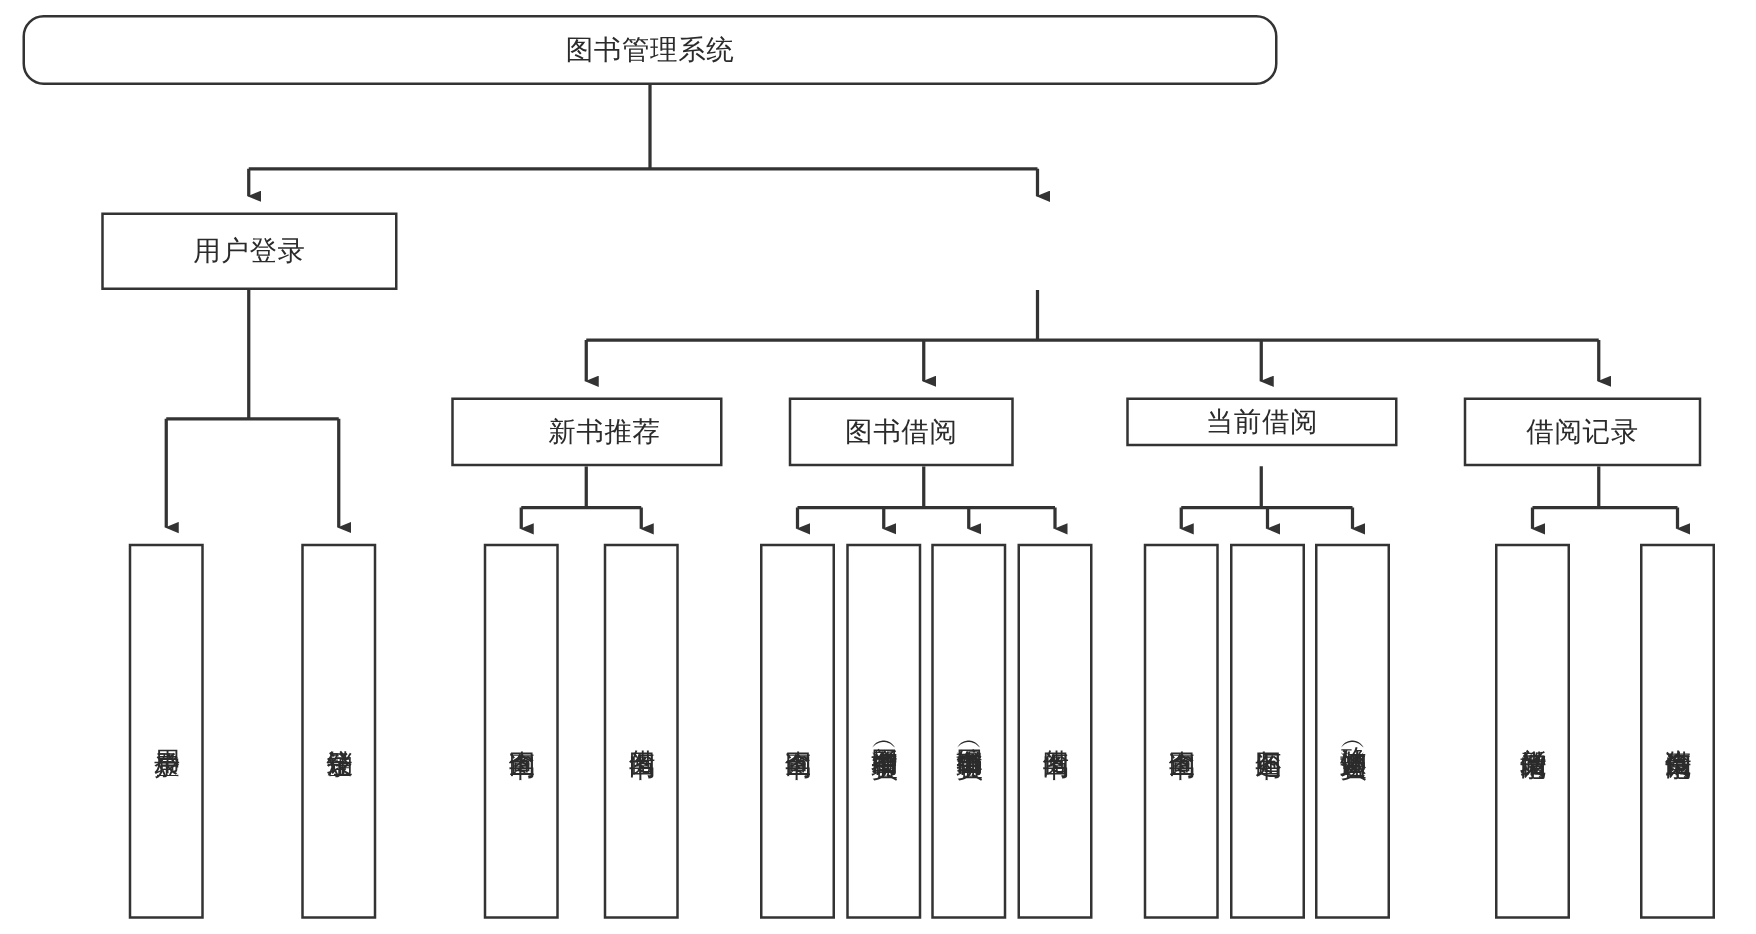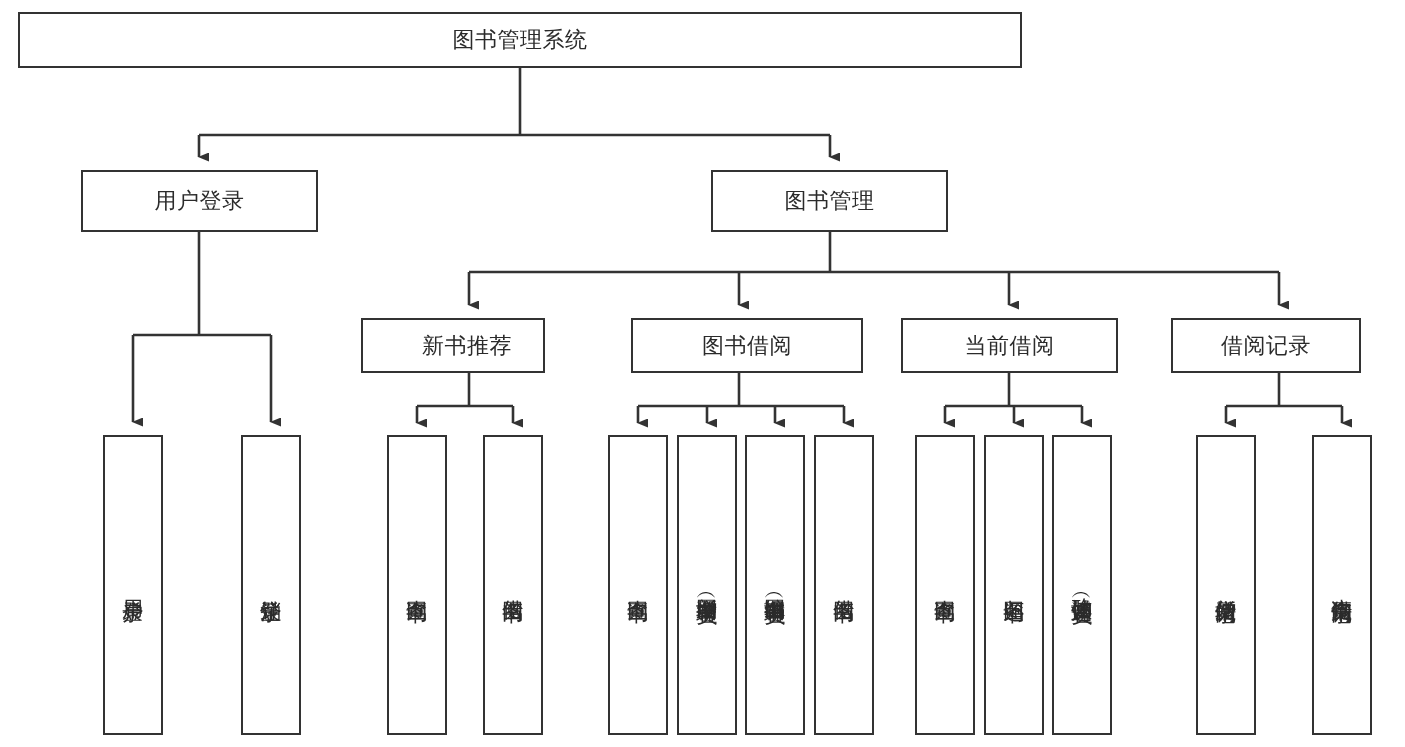--- a/index.html
+++ b/index.html
@@ -112,38 +112,35 @@
       <path d="M1014,406 L1014,423" marker-end="url(#arw)"></path>
       <path d="M1082,406 L1082,423" marker-end="url(#arw)"></path>
 
       <path d="M1279,373 L1279,406"></path>
       <path d="M1226,406 L1342,406"></path>
       <path d="M1226,406 L1226,423" marker-end="url(#arw)"></path>
       <path d="M1342,406 L1342,423" marker-end="url(#arw)"></path>
     </g>
   </svg>
 
-  <div class="node" style="left:18px; top:12px; width:1004px; height:56px;">
+  <div class="node" style="left:18px; top:12px; width:1004px; height:56px;border-radius:17px;">
     <span class="lbl">图书管理系统</span>
   </div>
 
   <div class="node" style="left:81px; top:170px; width:237px; height:62px;">
     <span class="lbl">用户登录</span>
   </div>
-  <div class="node" style="left:711px; top:170px; width:237px; height:62px;">
-    <span class="lbl">图书管理</span>
-  </div>
 
-  <div class="node" style="left:361px; top:318px; width:184px; height:55px;padding-left:28px;">
+  <div class="node" style="left:361px; top:318px; width:217px; height:55px;padding-left:28px;">
     <span class="lbl">新书推荐</span>
   </div>
-  <div class="node" style="left:631px; top:318px; width:232px; height:55px;">
+  <div class="node" style="left:631px; top:318px; width:180px; height:55px;">
     <span class="lbl">图书借阅</span>
   </div>
-  <div class="node" style="left:901px; top:318px; width:217px; height:55px;">
+  <div class="node" style="left:901px; top:318px; width:217px; height:39px;">
     <span class="lbl">当前借阅</span>
   </div>
   <div class="node" style="left:1171px; top:318px; width:190px; height:55px;">
     <span class="lbl">借阅记录</span>
   </div>
 
   <div class="node leaf" style="left:103px; top:435px; width:60px; height:300px;">
     <span class="lbl">用户登录</span>
   </div>
   <div class="node leaf" style="left:241px; top:435px; width:60px; height:300px;">

